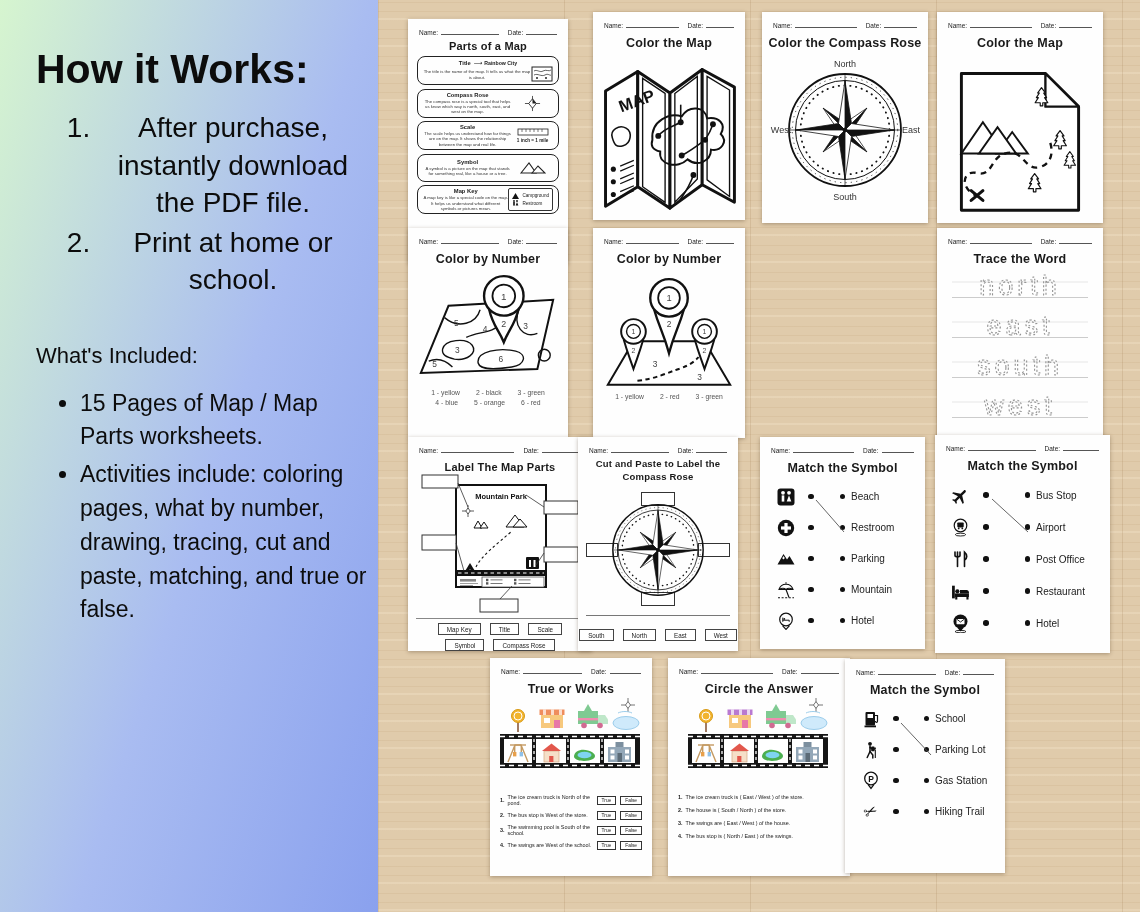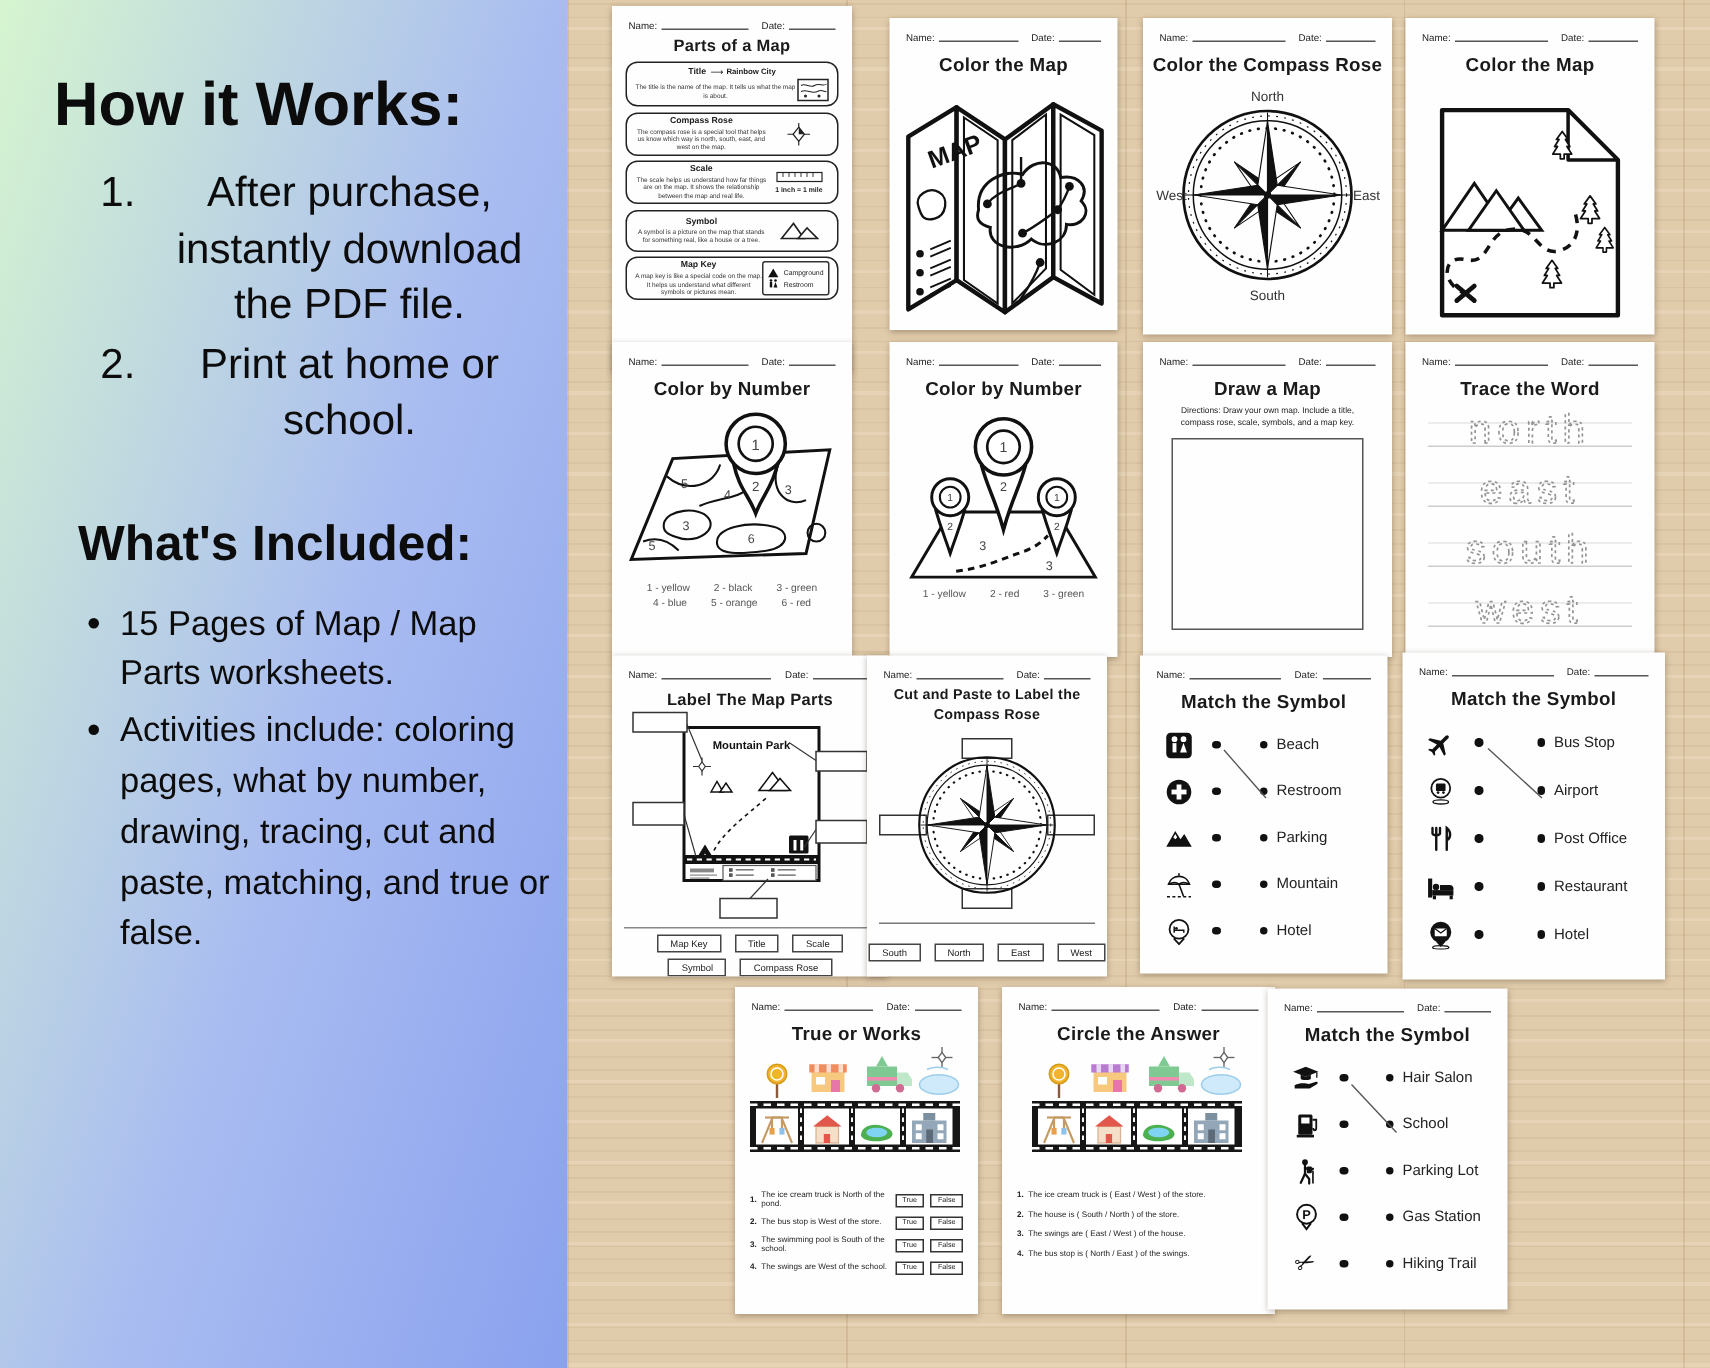--- a/index.html
+++ b/index.html
@@ -5,21 +5,21 @@
   * { margin:0; padding:0; box-sizing:border-box; }
   body { font-family:"Liberation Sans", sans-serif; background:#fff; }
   .canvas { position:relative; width:1140px; height:912px; overflow:hidden; background:#e4cfae; }
 
   
   .left-panel { position:absolute; left:0; top:0; width:378px; height:912px;
     background:linear-gradient(108deg,#d6f5cf 0%,#a9bcf1 55%,#8aa1ee 100%); color:#0c0c0c; }
   .hiw { font-size:41px; font-weight:bold; margin:46px 0 16px 36px; }
   .steps { margin:0 10px 0 62px; padding-left:36px; font-size:28px; line-height:1.34; }
   .steps li { margin-bottom:2px;text-align:center; }
-  .wi { font-size:33px; font-weight:bold; margin:44px 0 18px 52px; }
+  .wi { font-size:22px; font-weight:normal; margin:44px 0 18px 36px; }
   .inc { margin:0 8px 0 58px; padding-left:22px; font-size:23px; line-height:1.47; list-style:disc; }
   .inc li { margin-bottom:4px; }
 
   
   .board { position:absolute; left:378px; top:0; width:762px; height:912px;
     background-color:#e4cfae;
     background-image:
       repeating-linear-gradient(90deg, rgba(145,105,60,0.16) 0 1px, rgba(0,0,0,0) 1px 186px),
       repeating-linear-gradient(0deg, rgba(165,125,75,0.10) 0 1px, rgba(0,0,0,0) 1px 9px),
       repeating-linear-gradient(0deg, rgba(255,255,255,0.10) 0 3px, rgba(0,0,0,0.02) 3px 27px);
@@ -92,21 +92,21 @@
     </ol>
     <div class="wi">What's Included:</div>
     <ul class="inc">
       <li>15 Pages of Map / Map Parts worksheets.</li>
       <li>Activities include: coloring pages, what by number, drawing, tracing, cut and paste, matching, and true or false.</li>
     </ul>
   </div>
 
   <div class="board"></div>
 
-  <div class="sheet" style="left:408px;top:4px;width:160px;height:244px">
+  <div class="sheet" style="left:408px;top:19px;width:160px;height:244px">
     <div class="nd">
       <span class="ndl">Name:</span>
         <span class="l1"></span>
       <span class="ndl">Date:</span>
         <span class="l2"></span>
     </div>
     <div class="stitle sm" style="margin:4px 0 4px 0">Parts of a Map</div>
     <div class="pb">
       <div class="pbt">
         <div class="pb1head">
@@ -427,31 +427,20 @@
         <text x="76" y="62" font-size="8.5" fill="#444" text-anchor="middle">2</text>
       </svg>
     </div>
     <div class="leg">
       <span>1 - yellow</span>
       <span>2 - red</span>
       <span>3 - green</span>
     </div>
   </div>
 
-  <div class="sheet" style="left:762px;top:228px;width:166px;height:210px">
-    <div class="nd">
-      <span class="ndl">Name:</span>
-        <span class="l1"></span>
-      <span class="ndl">Date:</span>
-        <span class="l2"></span>
-    </div>
-    <div class="stitle">Draw a Map</div>
-    <div class="dirtext">Directions: Draw your own map. Include a title, compass rose, scale, symbols, and a map key.</div>
-    <div class="drawbox"></div>
-  </div>
 
   <div class="sheet" style="left:937px;top:228px;width:166px;height:210px">
     <div class="nd">
       <span class="ndl">Name:</span>
         <span class="l1"></span>
       <span class="ndl">Date:</span>
         <span class="l2"></span>
     </div>
     <div class="stitle">Trace the Word</div>
     <div class="centered">
@@ -1022,36 +1011,20 @@
     <div class="nd">
       <span class="ndl">Name:</span>
         <span class="l1"></span>
       <span class="ndl">Date:</span>
         <span class="l2"></span>
     </div>
     <div class="stitle">Match the Symbol</div>
     <div style="margin-top:6px">
       <div class="mrow">
         <span class="mic">
-            <svg width="19" height="18" viewBox="0 0 18 17">
-          <g fill="#111">
-            <polygon points="9,1 17,4.2 9,7.4 1,4.2"></polygon>
-            <path d="M5.8 6 V8.6 C5.8 9.8 12.2 9.8 12.2 8.6 V6 L9 7.4 Z"></path>
-            <path d="M2 12.8 C5 11 9 11.4 11 12 L15.5 10.6 C16.6 10.3 17 11.5 16 12.2 L11.5 14.8 H2 Z"></path>
-          </g>
-          <line x1="16" y1="4.5" x2="16" y2="8" stroke="#111" stroke-width="0.8"></line>
-        </svg>
-          </span>
-        <span class="dot"></span>
-          <span class="spacer"></span>
-        <span class="dot"></span>
-        <span class="mword" style="width:58px">Hair Salon</span>
-      </div>
-      <div class="mrow">
-        <span class="mic">
             <svg width="18" height="18" viewBox="0 0 18 18">
           <rect x="3.5" y="2" width="9.5" height="13.5" rx="1" fill="#111"></rect>
           <rect x="5.5" y="4" width="5.5" height="4" fill="#fff"></rect>
           <rect x="2.5" y="15.5" width="11.5" height="1.8" fill="#111"></rect>
           <path d="M13 5.5 H15.5 V11 C15.5 13 13.5 13 13.5 11" stroke="#111" stroke-width="1.2" fill="none"></path>
         </svg>
           </span>
         <span class="dot"></span>
           <span class="spacer"></span>
         <span class="dot"></span>

